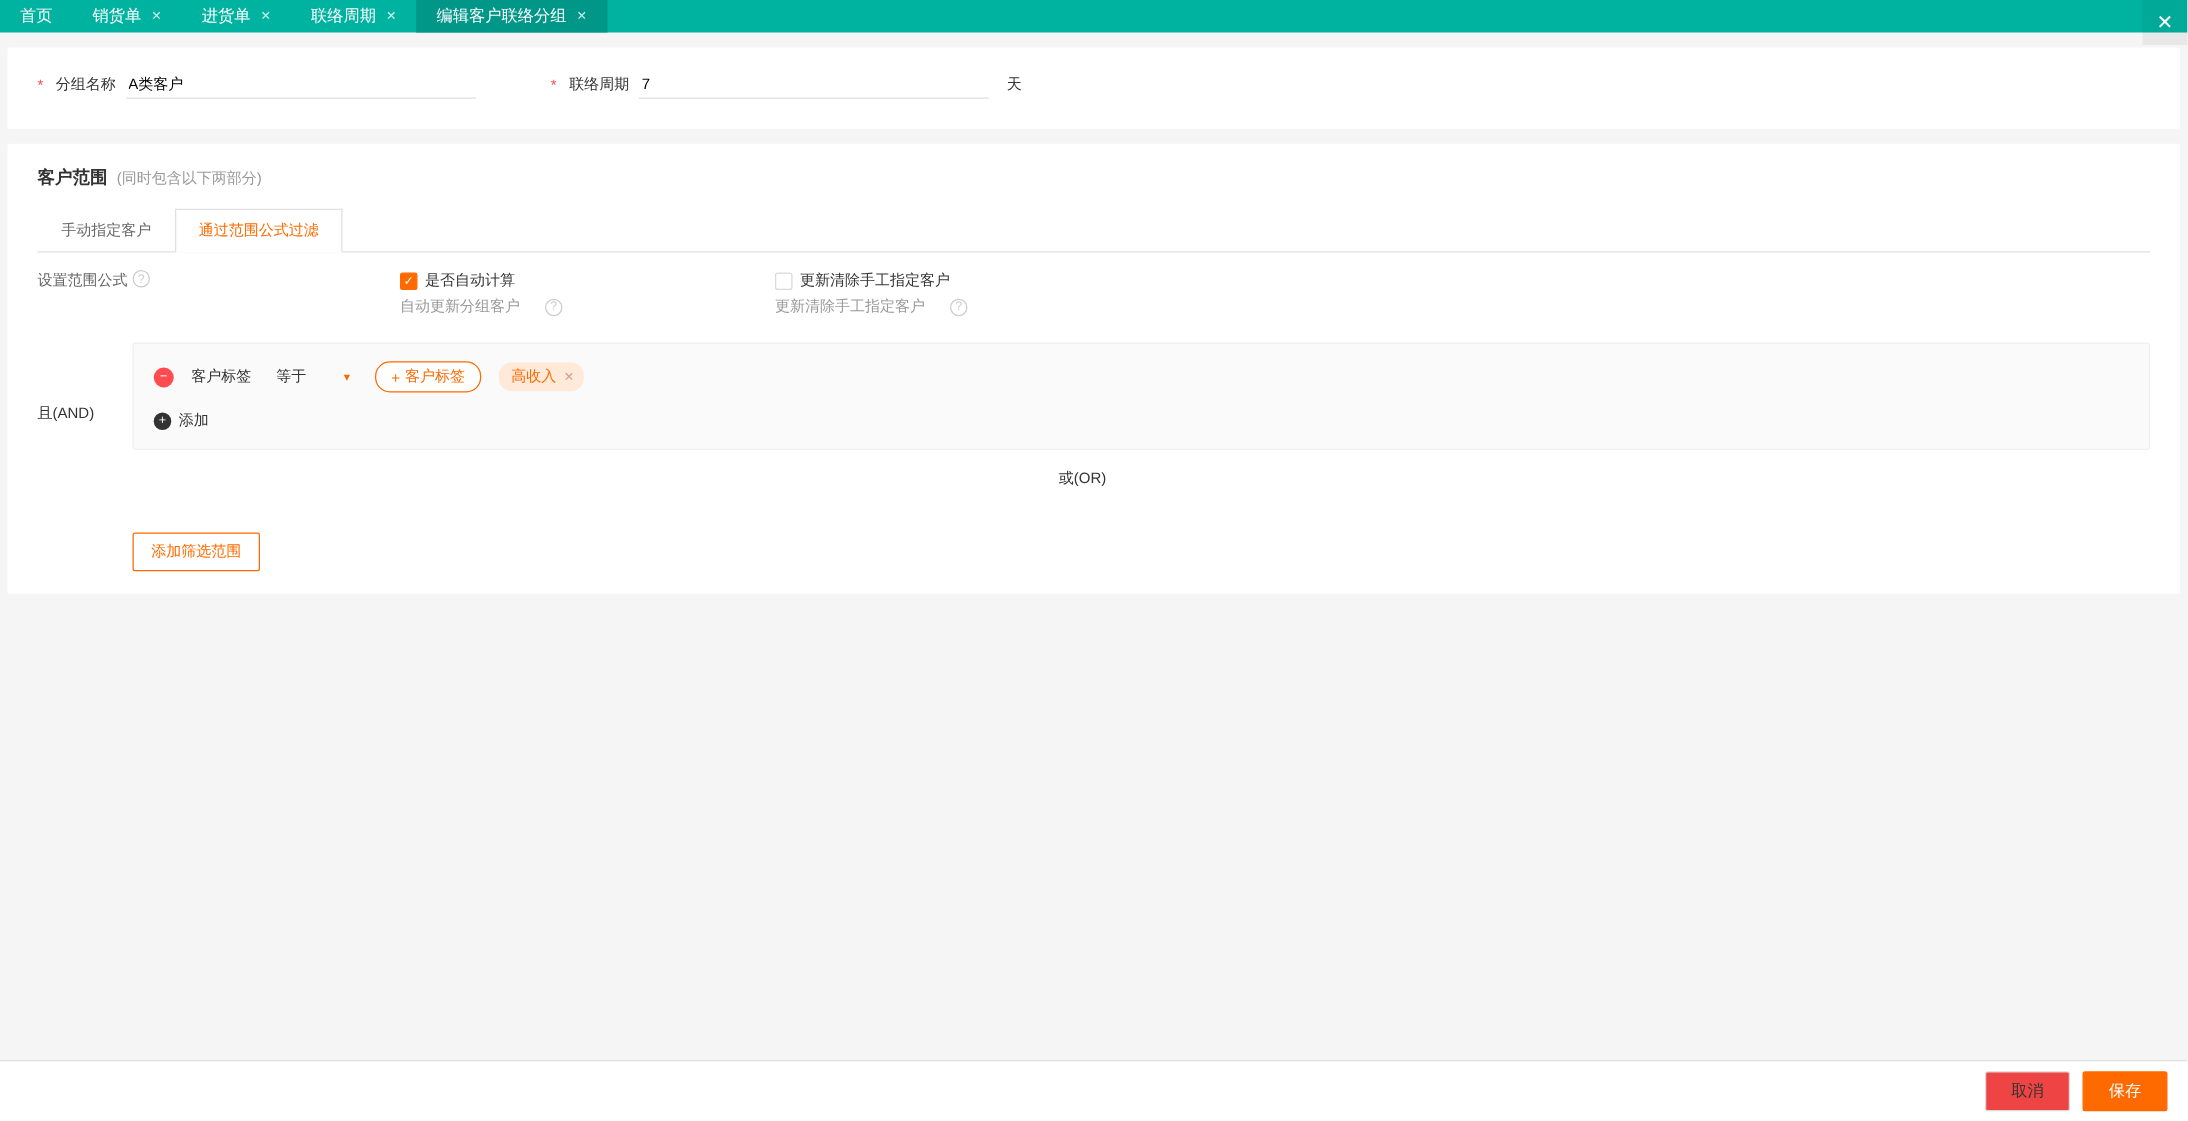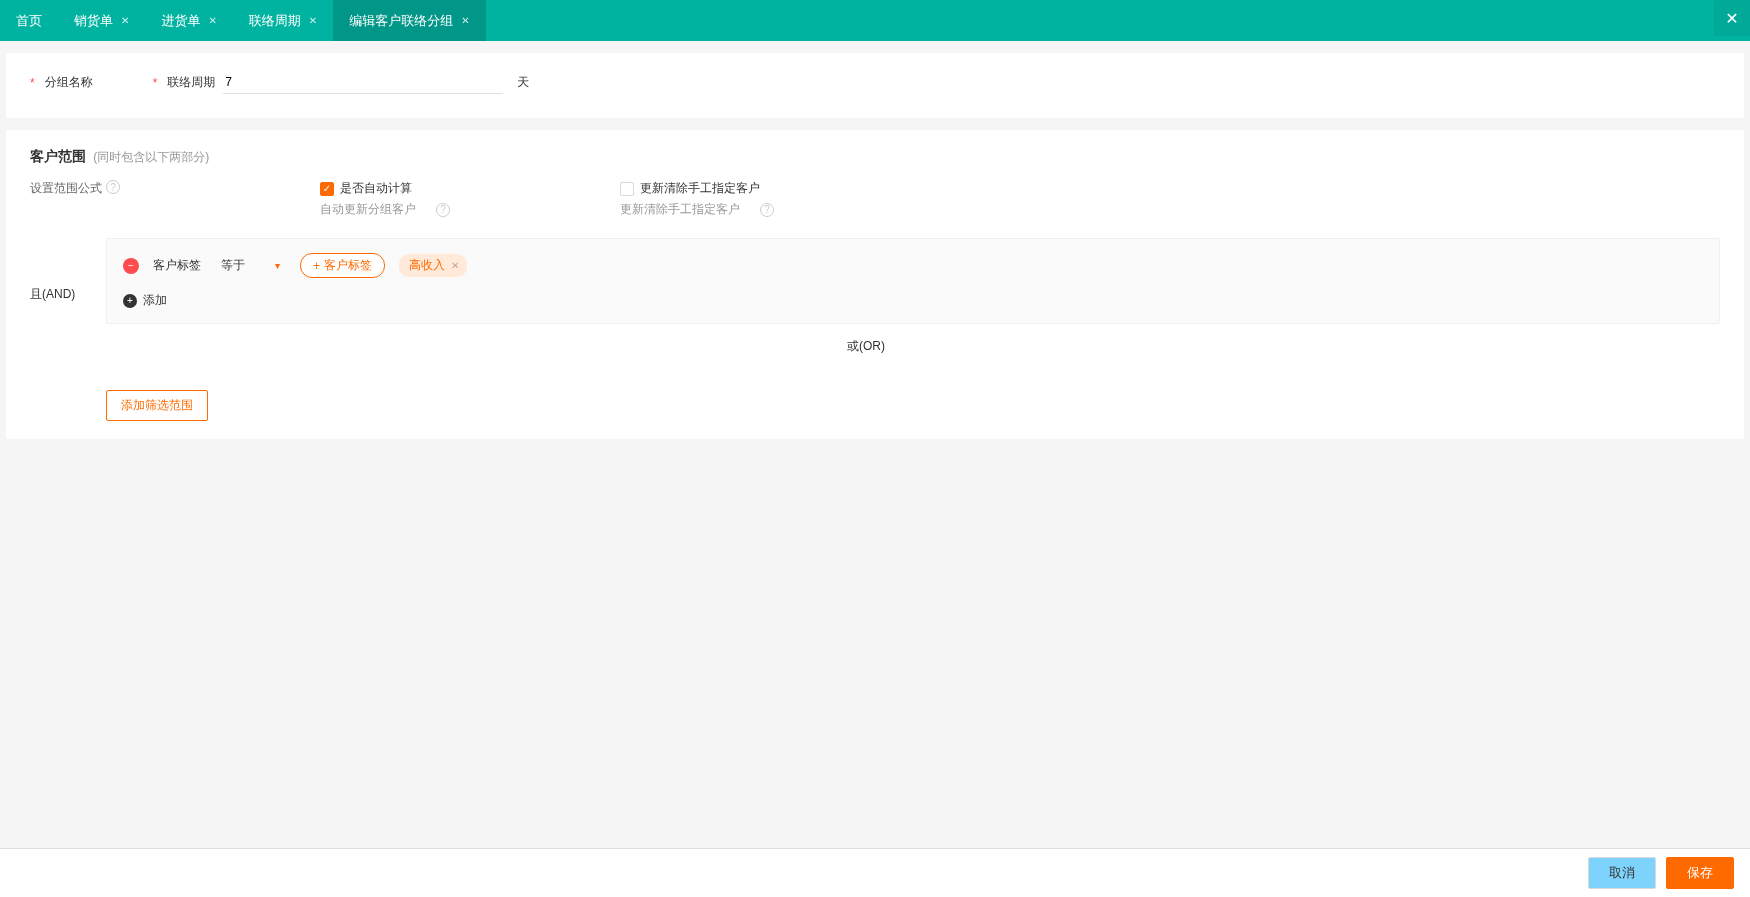--- a/index.html
+++ b/index.html
@@ -1,19 +1,19 @@
 <!DOCTYPE html>
 <html><head>
   <meta charset="utf-8">
   <style>
     * { margin: 0; padding: 0; box-sizing: border-box; font-family: "Microsoft YaHei", Arial, sans-serif; }
     body { background: #f5f5f5; font-size: 12px; color: #333; }
     
     
-    .tab-bar { background: #00b3a1; height: 41px; display: flex; align-items: stretch; position: relative; }
+    .tab-bar { background: #00b3a1; height: 26px; display: flex; align-items: stretch; position: relative; }
     .tab { display: flex; align-items: center; padding: 0 16px; color: #fff; cursor: pointer; font-size: 13px; gap: 8px; }
     .tab.active { background: #009688; }
     .tab .close { font-size: 10px; opacity: 0.8; cursor: pointer; }
     .tab-bar-close { position: absolute; right: 0; top: 0; width: 36px; height: 36px; display: flex; align-items: center; justify-content: center; color: #fff; cursor: pointer; font-size: 16px; background: rgba(0,0,0,0.05); }
     
     
     .form-section { background: #fff; margin: 12px 6px 0; padding: 18px 24px 24px; border-radius: 2px; }
     .form-row { display: flex; gap: 60px; }
     .form-field { display: flex; align-items: center; gap: 8px; }
     .required { color: #ff4d4f; margin-right: 2px; font-family: SimSun, sans-serif; }
@@ -60,21 +60,21 @@
     
     .or-row { display: flex; align-items: center; margin-top: 14px; gap: 20px; flex-direction: column; }
     .or-label { font-size: 12px; color: #333; min-width: 56px; }
     .dashed-line { flex: 1; border-top: 1px dashed #ddd; height: 0; }
     
     .add-filter-btn { margin-top: 14px; margin-left: 76px; border: 1px solid #ff6a00; color: #ff6a00; background: #fff; padding: 6px 14px; font-size: 12px; cursor: pointer; border-radius: 2px; }
     
     
     .footer { position: fixed; bottom: 0; left: 0; right: 0; background: #fff; border-top: 1px solid #e0e0e0; padding: 8px 16px; display: flex; justify-content: flex-end; gap: 10px; }
     .btn { padding: 6px 20px; font-size: 13px; border-radius: 2px; cursor: pointer; }
-    .btn-default { background: #7dd3fc; border: 1px solid #d9d9d9; color: #333; }
+    .btn-default { background: #ef4444; border: 1px solid #d9d9d9; color: #333; }
     .btn-primary { background: #ff6a00; border: 1px solid #ff6a00; color: #fff; }
     
     .spacer { height: 80px; }
   </style>
 </head>
 <body>
 
 <div class="tab-bar">
   <div class="tab">
     <span>首页</span>
@@ -96,36 +96,41 @@
     <span class="close">✕</span>
   </div>
   <div class="tab-bar-close">✕</div>
 </div>
 
 <div class="form-section">
   <div class="form-row">
     <div class="form-field">
       <span class="required">*</span>
       <span class="form-label">分组名称</span>
+      <input class="form-input" value="A类客户" style="">
     </div>
     <div class="form-field">
       <span class="required">*</span>
       <span class="form-label">联络周期</span>
       <input class="form-input" value="7" style="">
       <span class="form-suffix">天</span>
     </div>
   </div>
 </div>
 
 <div class="scope-section">
   <div>
     <span class="section-title">客户范围</span>
     <span class="section-subtitle">(同时包含以下两部分)</span>
   </div>
 
+  <div class="inner-tabs">
+    <div class="inner-tab">手动指定客户</div>
+    <div class="inner-tab active">通过范围公式过滤</div>
+  </div>
 
   <div class="settings-row">
     <div class="settings-label">
       <span>设置范围公式</span>
       <span class="help-icon">?</span>
     </div>
     <div class="settings-col">
       <div class="checkbox-row">
         <span class="checkbox checked">✓</span>
         <span>是否自动计算</span>

